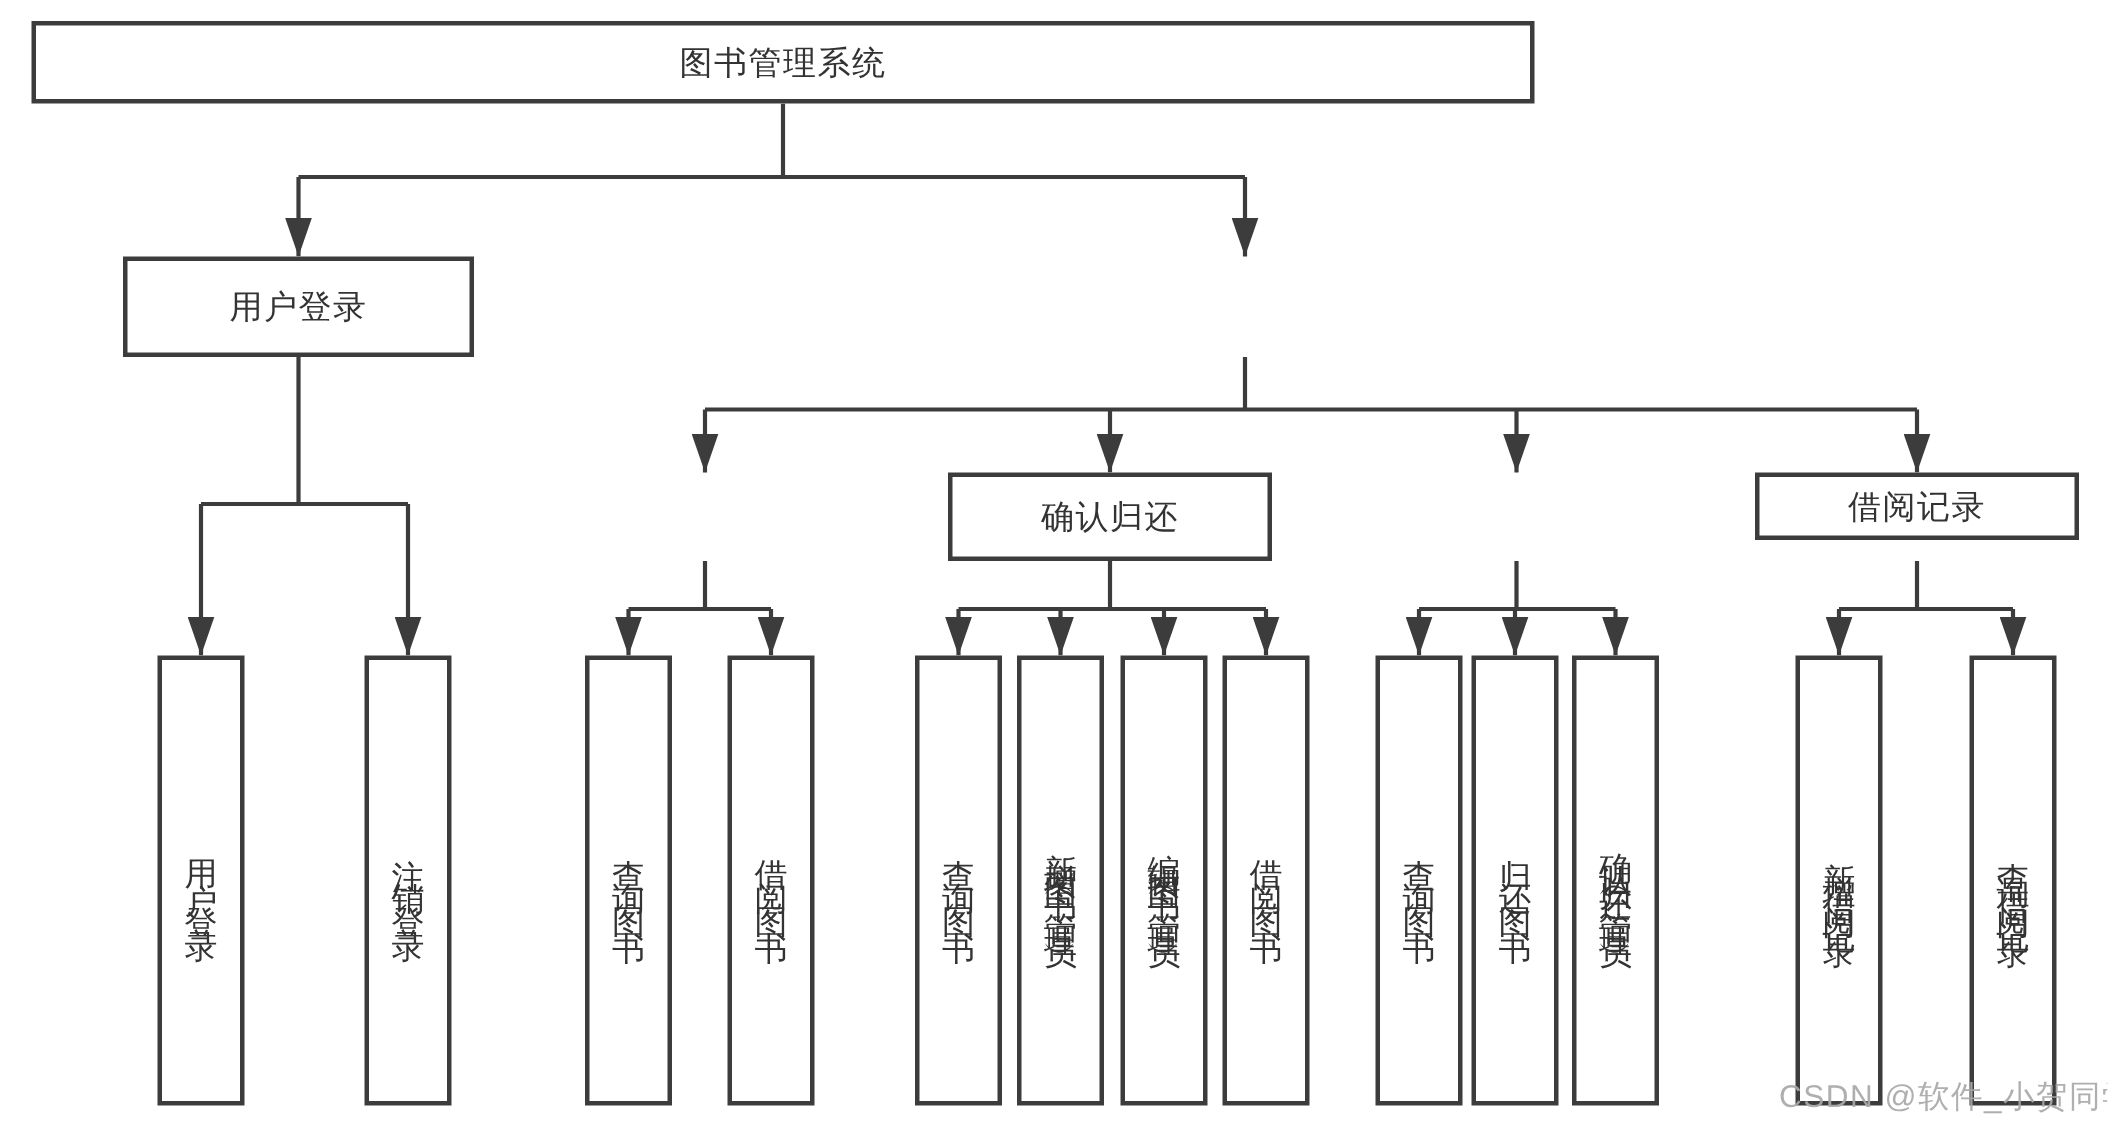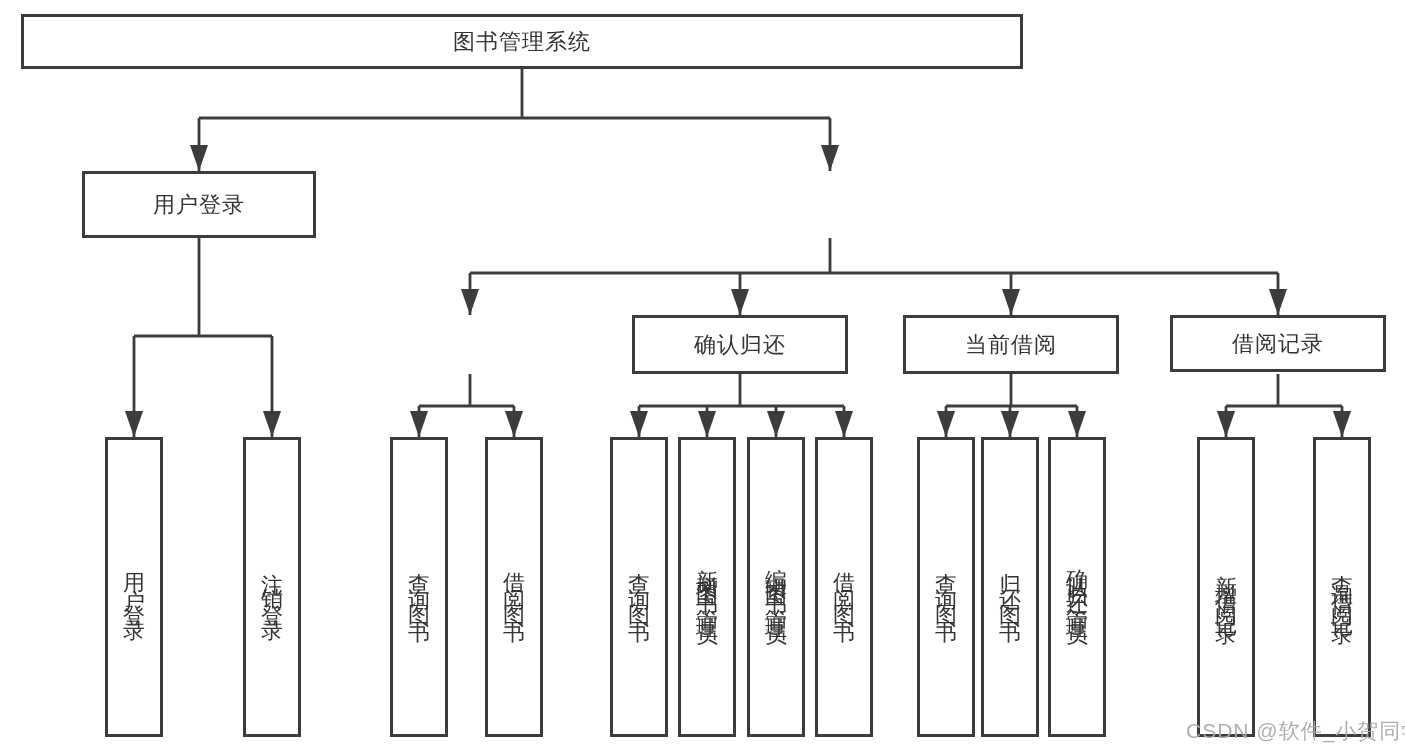--- a/index.html
+++ b/index.html
@@ -110,24 +110,21 @@
     <span class="lbl">图书管理系统</span>
   </div>
 
   <div class="box h" style="left:82px;top:171px;width:234px;height:67px">
     <span class="lbl">用户登录</span>
   </div>
 
   <div class="box h" style="left:632px;top:315px;width:216px;height:59px">
     <span class="lbl">确认归还</span>
   </div>
-  <div class="box h" style="left:903px;top:315px;width:216px;height:59px">
-    <span class="lbl">当前借阅</span>
-  </div>
-  <div class="box h" style="left:1170px;top:315px;width:216px;height:57px">
+  <div class="box h" style="left:1170px;top:315px;width:216px;height:45px">
     <span class="lbl">借阅记录</span>
   </div>
 
   <div class="box v ls-wide" style="left:105px">
     <span class="lbl">用户登录</span>
   </div>
   <div class="box v ls-wide" style="left:243px">
     <span class="lbl">注销登录</span>
   </div>
 

